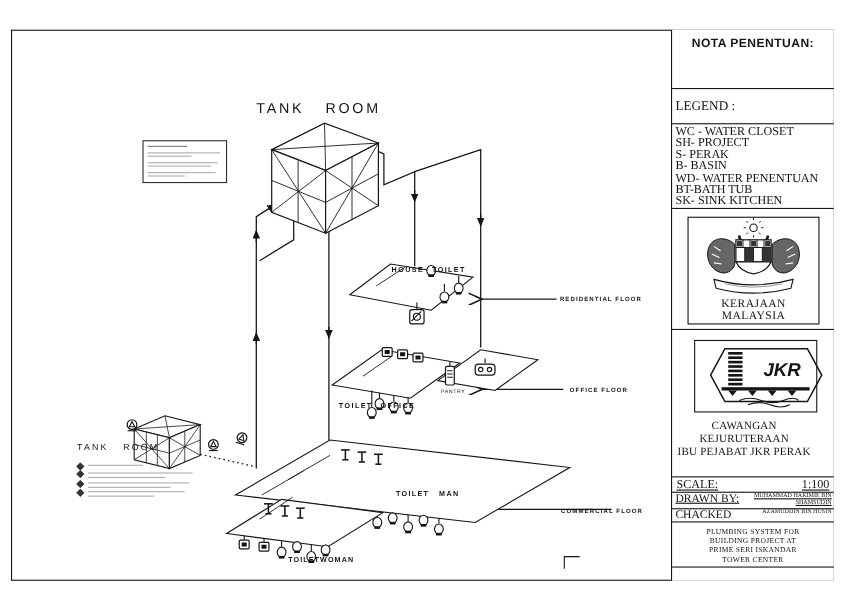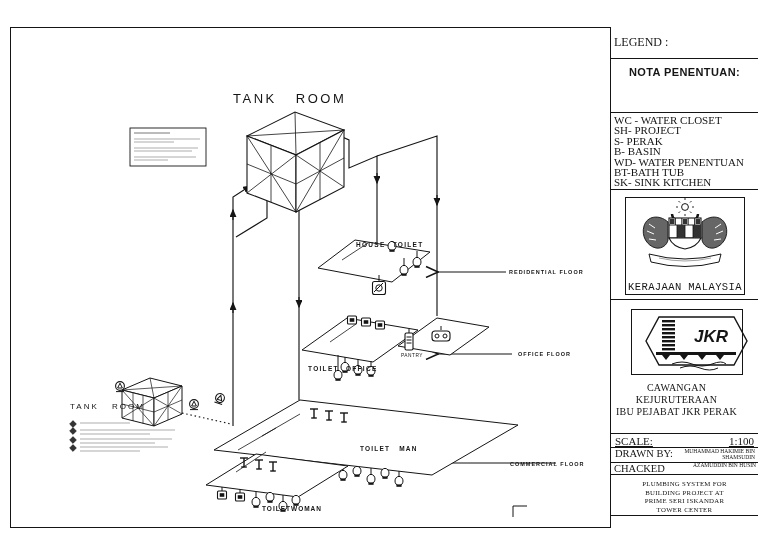--- a/index.html
+++ b/index.html
@@ -8,31 +8,31 @@
   .frame{position:absolute;left:10px;top:27px;width:748px;height:501px;
          border:1.5px solid #151515;box-sizing:border-box;}
   
   .tblock{position:absolute;left:610px;top:27px;width:148px;height:501px;
           border-left:1.4px solid #151515;box-sizing:border-box;background:#fff;}
   .trow{box-sizing:border-box;border-bottom:1.4px solid #151515;overflow:hidden;position:relative;}
   .r-nota{height:54px;text-align:center;padding-top:7px;
           font-family:"Liberation Sans",sans-serif;font-weight:bold;font-size:11px;letter-spacing:.4px;}
   .r-legend{height:32px;display:flex;align-items:center;padding-left:3px;font-size:12px;}
   .r-items{height:77px;padding:2px 0 0 3px;font-size:11px;line-height:10.4px;white-space:nowrap;}
-  .r-arms{height:110px;font-family:Liberation Mono, monospace;}
+  .r-arms{height:110px;}
   .arms-box{position:absolute;left:14px;top:7px;width:120px;height:98px;
             border:1.2px solid #151515;box-sizing:border-box;text-align:center;}
   .arms-box .k-lbl{position:absolute;left:0;right:0;bottom:1px;font-size:10.5px;letter-spacing:.4px;}
   .r-jkr{height:134px;text-align:center;}
   .jkr-box{position:absolute;left:20px;top:9px;width:112px;height:66px;
            border:1.4px solid #151515;box-sizing:border-box;padding-left:10px;}
   .jkr-text{position:absolute;left:0;right:16px;top:82px;font-size:10px;line-height:12px;letter-spacing:.2px;}
   .r-scale{height:14px;display:flex;justify-content:space-between;align-items:center;
            padding:0 4px;font-size:11px;text-decoration:underline;}
-  .r-drawn{height:15px;display:flex;justify-content:center;padding:0 2px 0 3px;font-size:10.5px;}
+  .r-drawn{height:15px;display:flex;justify-content:space-between;padding:0 2px 0 3px;font-size:10.5px;text-decoration:underline;}
   .r-chk{height:12px;display:flex;justify-content:space-between;padding:0 2px 0 3px;font-size:10.5px;}
   .sig{width:82px;font-size:5.5px;line-height:5.8px;text-align:right;text-transform:uppercase;padding-top:1px;}
   .sig.up{margin-top:-1px;}
   .r-proj{height:41px;text-align:center;font-size:6.8px;line-height:8.6px;padding-top:5px;letter-spacing:.3px;}
   .r-blank{height:10px;border-bottom:none;}
   
   .draw{position:absolute;left:10px;top:27px;}
   svg text{font-family:"Liberation Sans",sans-serif;fill:#151515;}
 </style>
 </head>
@@ -235,26 +235,26 @@
     <text x="401" y="357" font-size="4.8" letter-spacing=".5">PANTRY</text>
     <text x="518" y="356" font-size="5.5" font-weight="bold" letter-spacing="1">OFFICE FLOOR</text>
     <text x="360" y="451" font-size="6.5" font-weight="bold" letter-spacing="1.2" word-spacing="6">TOILET MAN</text>
     <text x="510" y="466" font-size="5.5" font-weight="bold" letter-spacing="1">COMMERCIAL FLOOR</text>
     <text x="262" y="511" font-size="6.5" font-weight="bold" letter-spacing="1">TOILETWOMAN</text>
     <text x="70" y="409" font-size="8" letter-spacing="2" word-spacing="9">TANK ROOM</text>
   </svg>
 
   <div class="tblock">
 
+    <div class="trow r-nota">
+      <span>NOTA PENENTUAN:</span>
+    </div>
+
     <div class="trow r-legend">
       <span>LEGEND :</span>
-    </div>
-
-    <div class="trow r-nota">
-      <span>NOTA PENENTUAN:</span>
     </div>
 
     <div class="trow r-items">
       <div>WC - WATER CLOSET</div>
       <div>SH- PROJECT</div>
       <div>S- PERAK</div>
       <div>B- BASIN</div>
       <div>WD- WATER PENENTUAN</div>
       <div>BT-BATH TUB</div>
       <div>SK- SINK KITCHEN</div>

